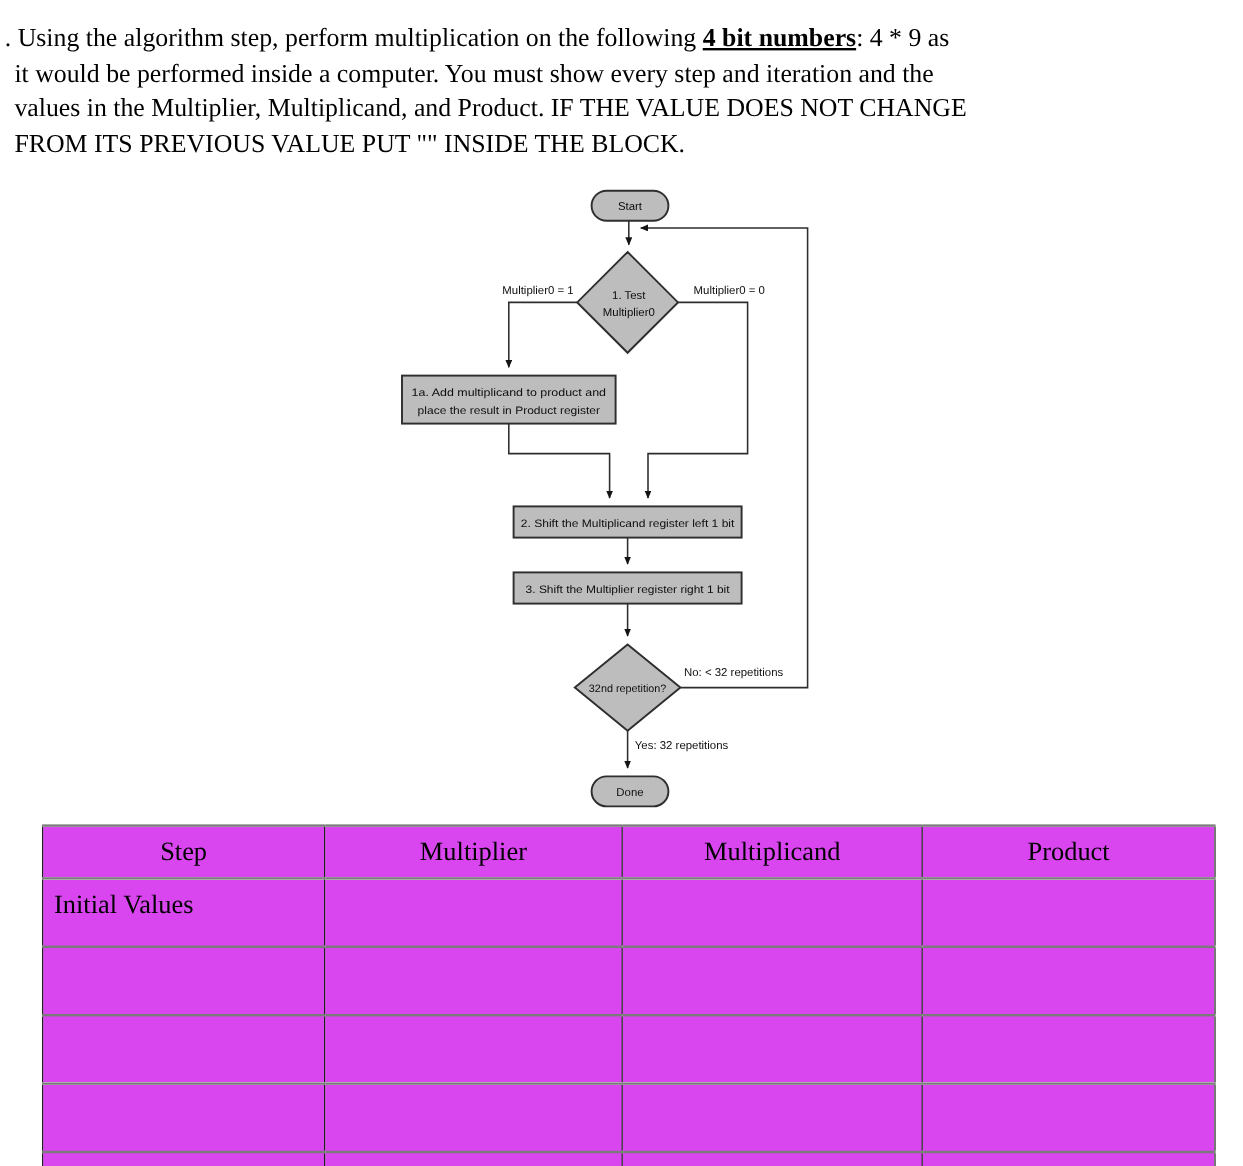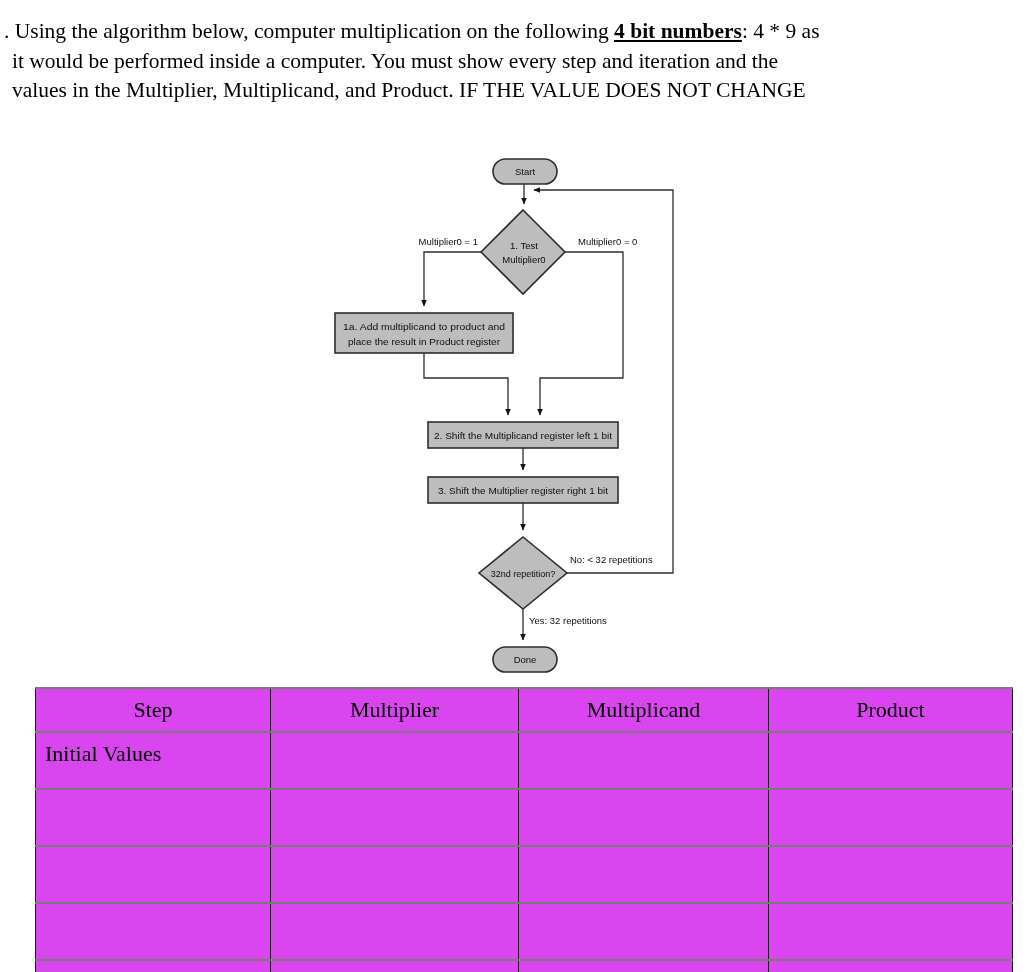--- a/index.html
+++ b/index.html
@@ -42,23 +42,24 @@
     height:40px; font-weight:normal; text-align:center; vertical-align:middle;
   }
   table.steps td {
     height:41px; text-align:left; vertical-align:middle; padding:0 0 14px 9px;
   }
 </style>
 </head>
 <body>
 
 <div class="question">
-  <div class="qline first"><span>. Using the algorithm below, computer multiplication on the following </span><span class="em">4 bit numbers</span><span>: 4 * 9 as</span></div>
+  <div class="qline first"><span>. Using the algorithm step, perform multiplication on the following </span><span class="em">4 bit numbers</span><span>: 4 * 9 as</span></div>
   <div class="qline">it would be performed inside a computer. You must show every step and iteration and the</div>
   <div class="qline">values in the Multiplier, Multiplicand, and Product. IF THE VALUE DOES NOT CHANGE</div>
+  <div class="qline">FROM ITS PREVIOUS VALUE PUT "" INSIDE THE BLOCK.</div>
 </div>
 
 <svg class="flowchart" width="1036" height="972" viewBox="0 0 1036 972">
   <defs>
     <marker id="arrow" markerWidth="8" markerHeight="7" refX="6.2" refY="2.9" orient="auto" markerUnits="userSpaceOnUse">
       <path d="M0,0 L6.8,2.9 L0,5.8 Z" fill="#141414"></path>
     </marker>
   </defs>
 
   <path class="conn" d="M524 184 V204" marker-end="url(#arrow)"></path>

